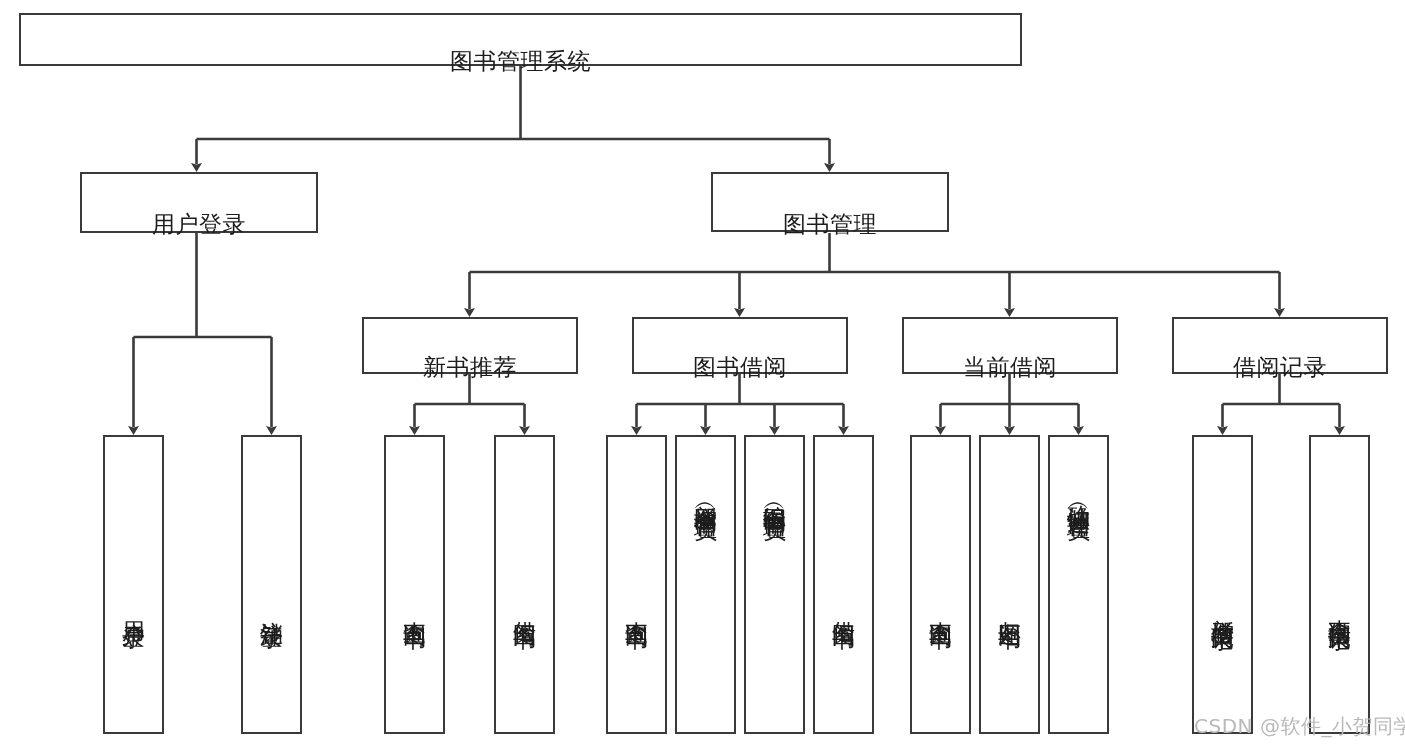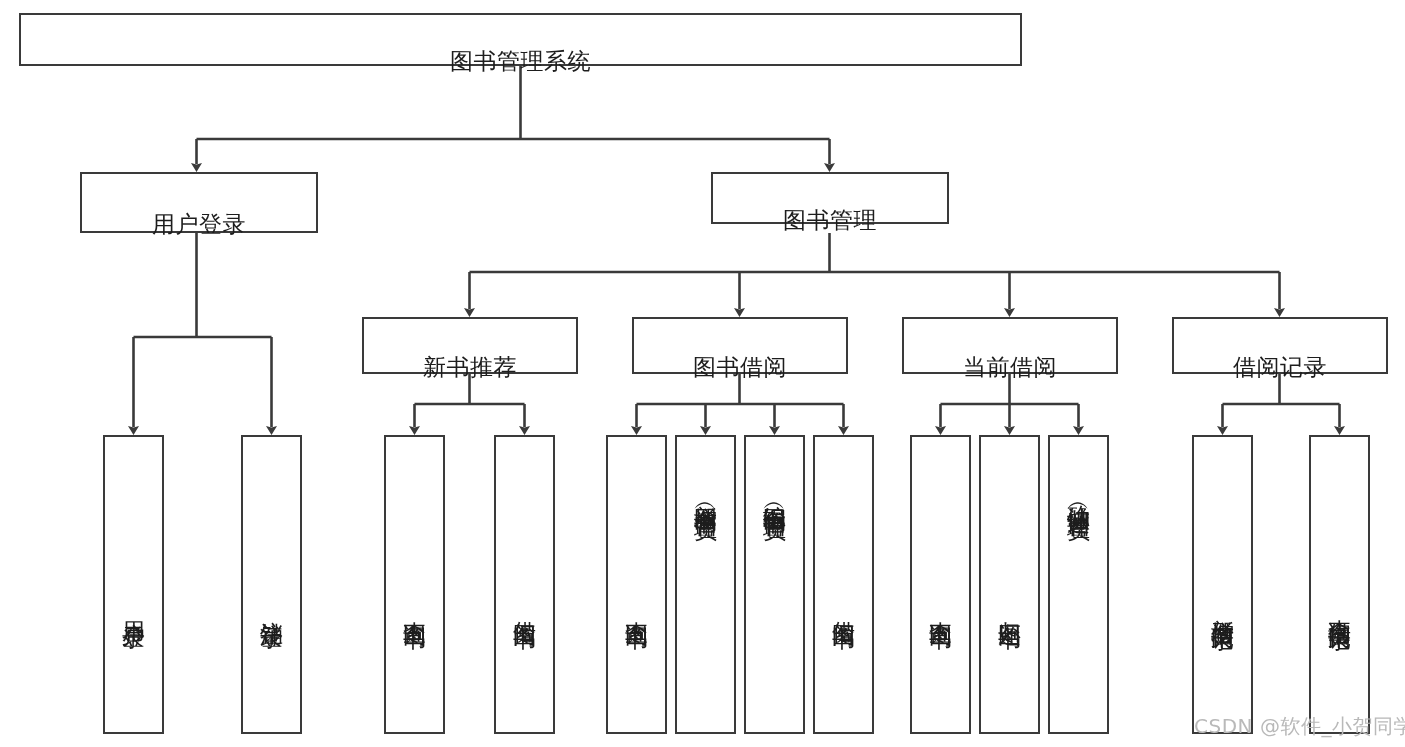--- a/index.html
+++ b/index.html
@@ -119,21 +119,21 @@
     <path d="M1339.5,404 L1339.5,427" stroke="#3a3a3a" stroke-width="2.6" fill="none" marker-end="url(#arrow)"></path>
   </svg>
 
   <div class="node" style="left:19px; top:13px; width:1003px; height:53px;">
     <span class="node-label">图书管理系统</span>
   </div>
 
   <div class="node" style="left:80px; top:172px; width:238px; height:61px;">
     <span class="node-label">用户登录</span>
   </div>
-  <div class="node" style="left:711px; top:172px; width:238px; height:52px;">
+  <div class="node" style="left:711px; top:172px; width:238px; height:60px;">
     <span class="node-label">图书管理</span>
   </div>
 
   <div class="node" style="left:632px; top:317px; width:216px; height:57px;">
     <span class="node-label">图书借阅</span>
   </div>
   <div class="node" style="left:362px; top:317px; width:216px; height:57px;">
     <span class="node-label">新书推荐</span>
   </div>
   <div class="node" style="left:1172px; top:317px; width:216px; height:57px;">

